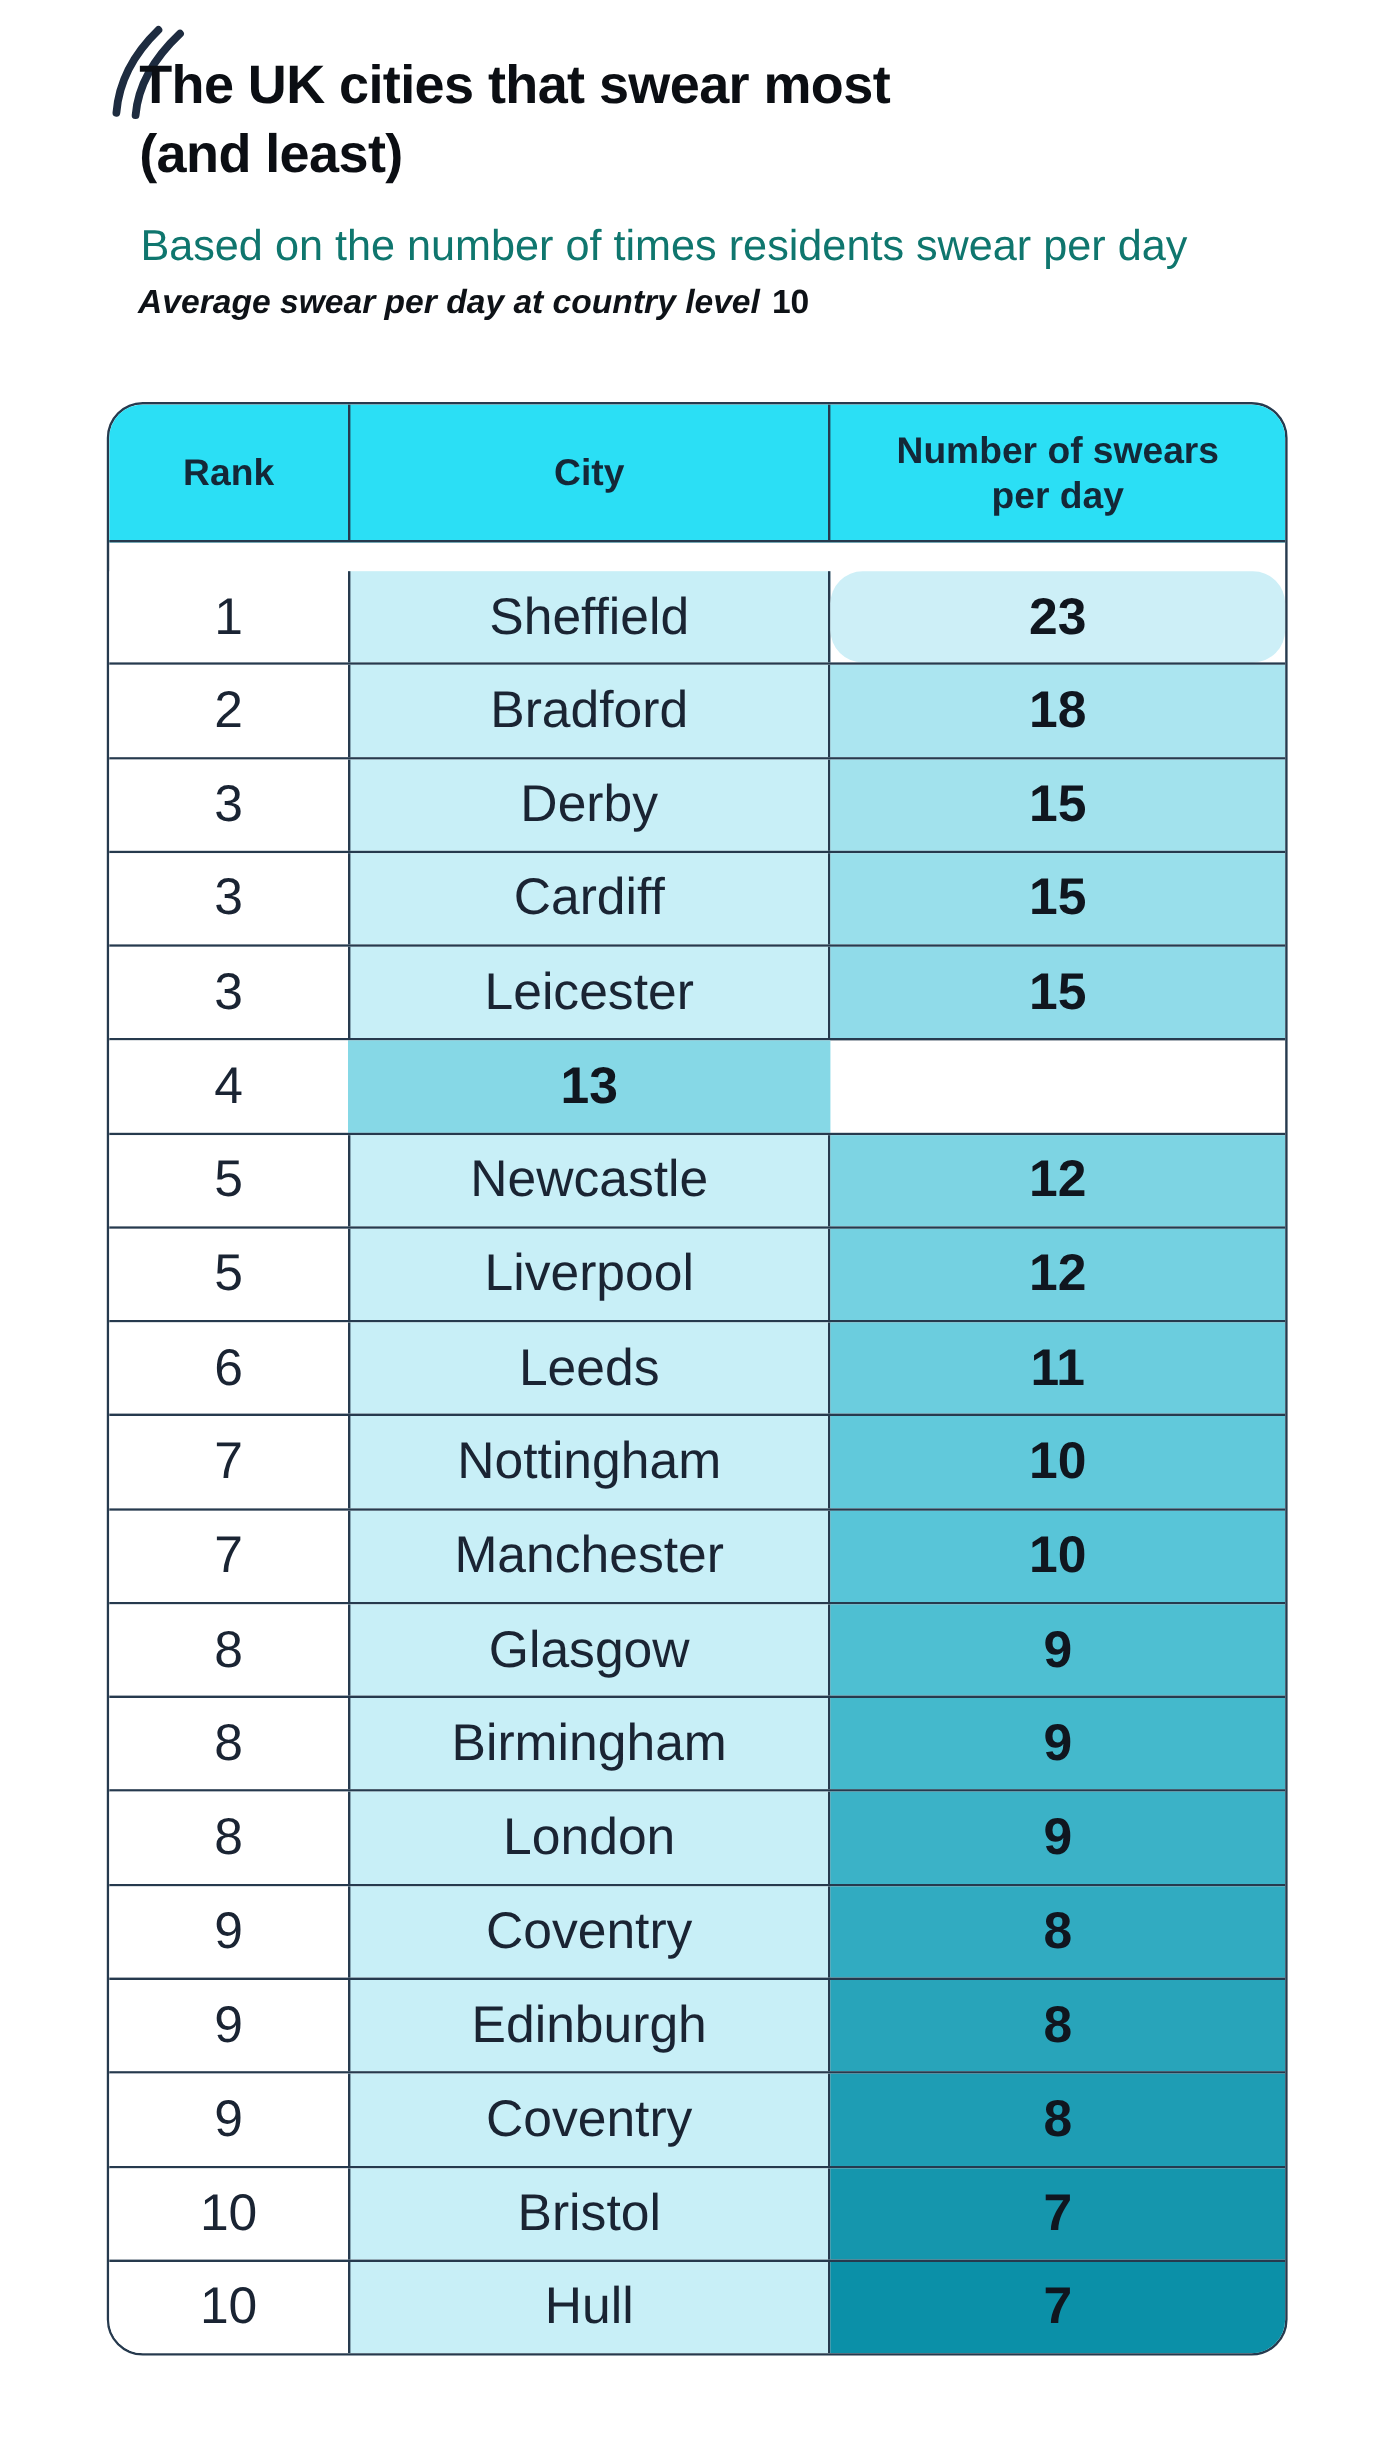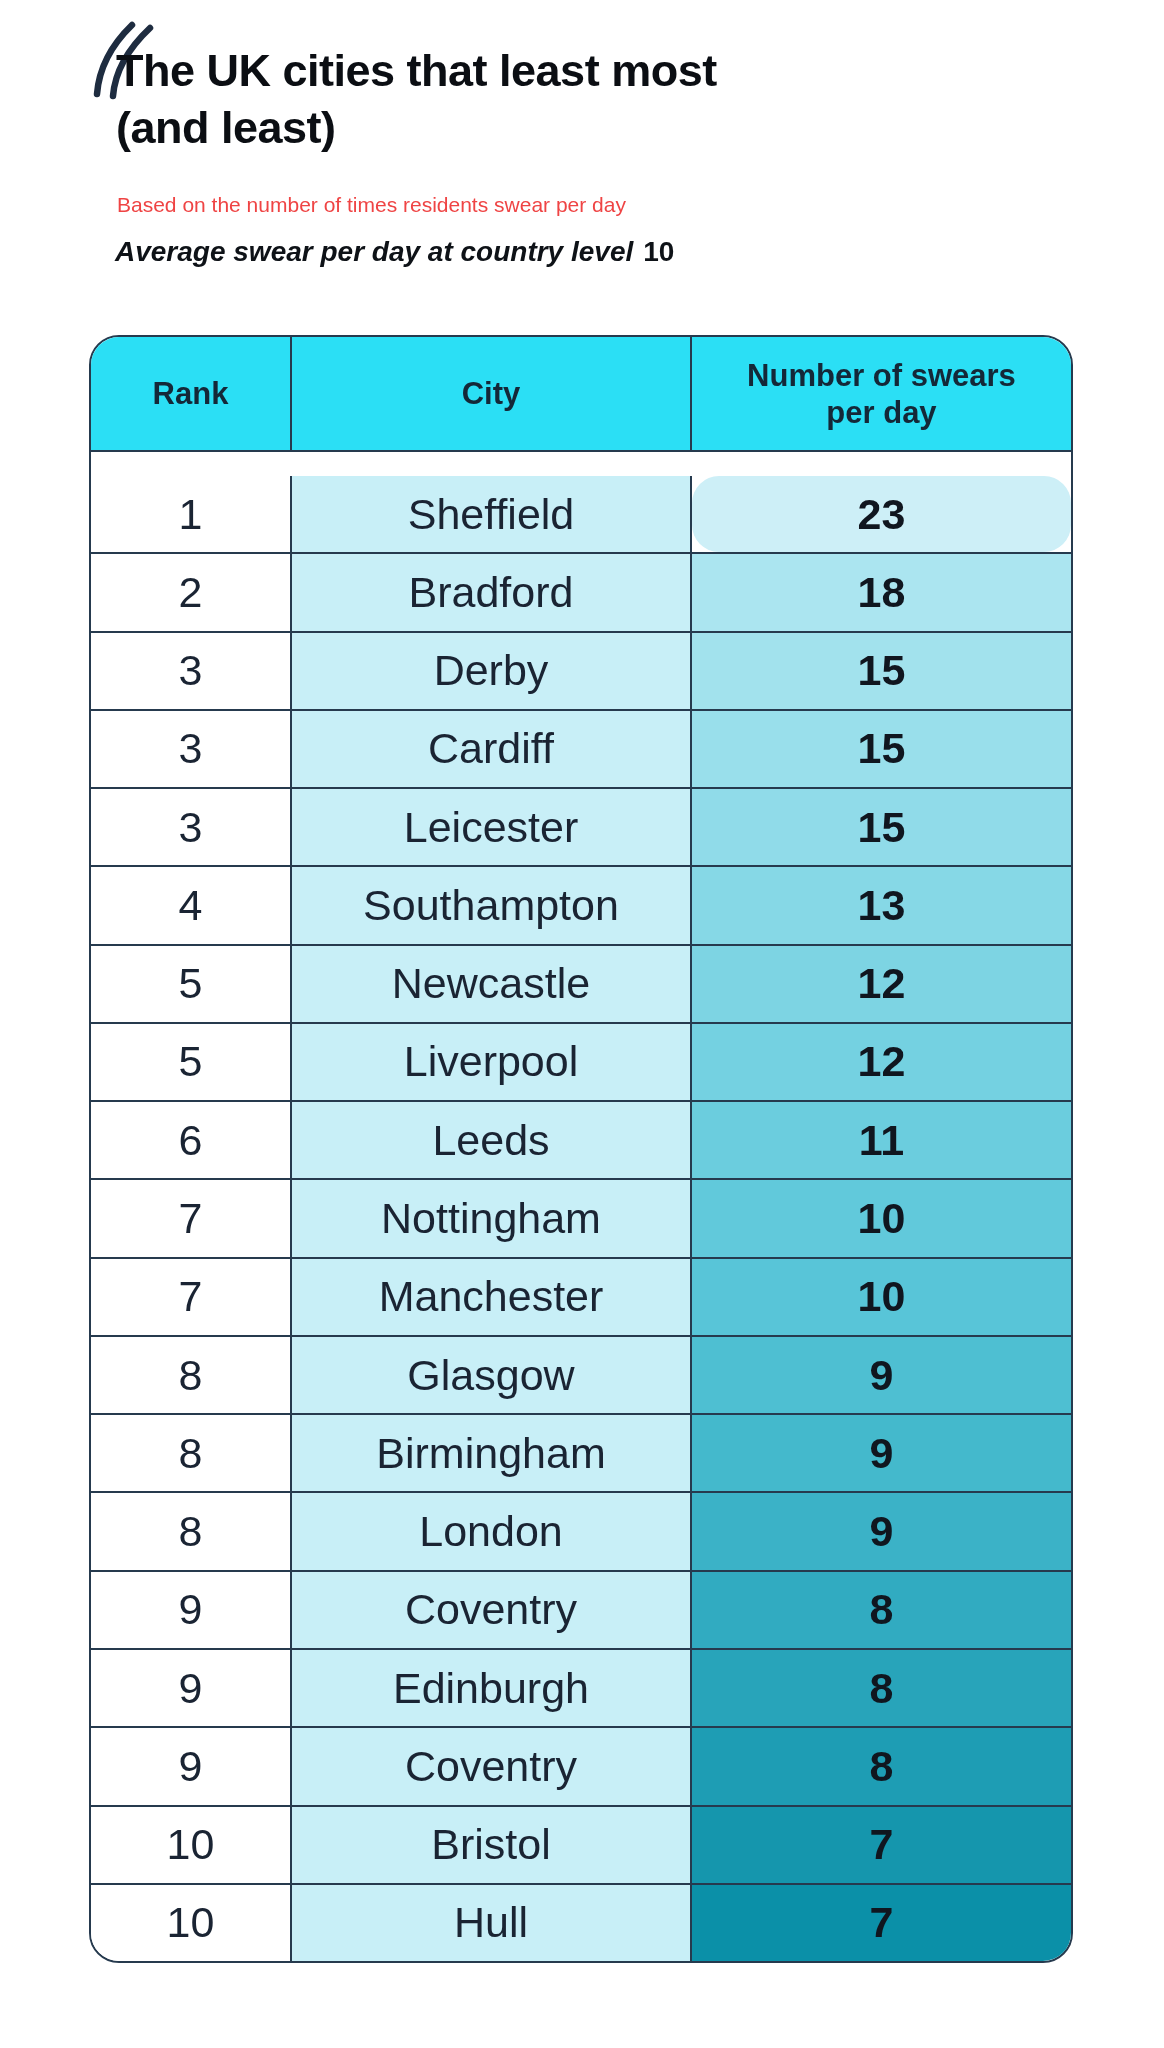--- a/index.html
+++ b/index.html
@@ -16,21 +16,21 @@
   .slashes{position:absolute;left:74px;top:8px;}
 
   
   .title{
     position:absolute;left:116px;top:42px;
     font-size:45px;line-height:57px;font-weight:800;
     letter-spacing:-0.5px;color:#0B0E13;
   }
   .subtitle{
     position:absolute;left:117px;top:188px;
-    font-size:21px;line-height:33px;font-weight:400;color:#ef4444;
+    font-size:36px;line-height:33px;font-weight:400;color:#0f766e;
   }
   .note{
     position:absolute;left:115px;top:234px;
     font-size:28px;line-height:36px;color:#0E1217;
   }
   .note .it{font-weight:700;font-style:italic;}
   .note .val{font-weight:700;margin-left:10px;}
 
   
   .table{
@@ -84,21 +84,21 @@
 <body style="--header-bg: #2BDFF5; --city-bg: #C8EFF7; --rank-bg: #FFFFFF; --border: #263A4E; --header-text: #142838; --cell-text: #1A2433; --value-text: #10161F;">
 
 <div class="page">
 
   <svg class="slashes" width="92" height="102" viewBox="0 0 92 102">
     <path d="M 23 86 Q 26 48 58 17" fill="none" stroke="#1E2C40" stroke-width="6.5" stroke-linecap="round"></path>
     <path d="M 39 88 Q 42 52 76 20" fill="none" stroke="#1E2C40" stroke-width="6.5" stroke-linecap="round"></path>
   </svg>
 
   <div class="title">
-    <div>The UK cities that least most</div>
+    <div>The UK cities that swear most</div>
     <div>(and least)</div>
   </div>
 
   <div class="subtitle">Based on the number of times residents swear per day</div>
 
   <div class="note">
     <span class="it">Average swear per day at country level</span><span class="val">10</span>
   </div>
 
   <div class="table">
@@ -135,21 +135,20 @@
           <div class="td city">Cardiff</div>
           <div class="td value" style="background: rgb(153, 223, 235);">15</div>
         </div>
         <div class="tr">
           <div class="td rank">3</div>
           <div class="td city">Leicester</div>
           <div class="td value" style="background: rgb(144, 219, 233);">15</div>
         </div>
         <div class="tr">
           <div class="td rank">4</div>
-          <div class="td city">Southampton</div>
           <div class="td value" style="background: rgb(134, 216, 230);">13</div>
         </div>
         <div class="tr">
           <div class="td rank">5</div>
           <div class="td city">Newcastle</div>
           <div class="td value" style="background: rgb(125, 212, 227);">12</div>
         </div>
         <div class="tr">
           <div class="td rank">5</div>
           <div class="td city">Liverpool</div>

